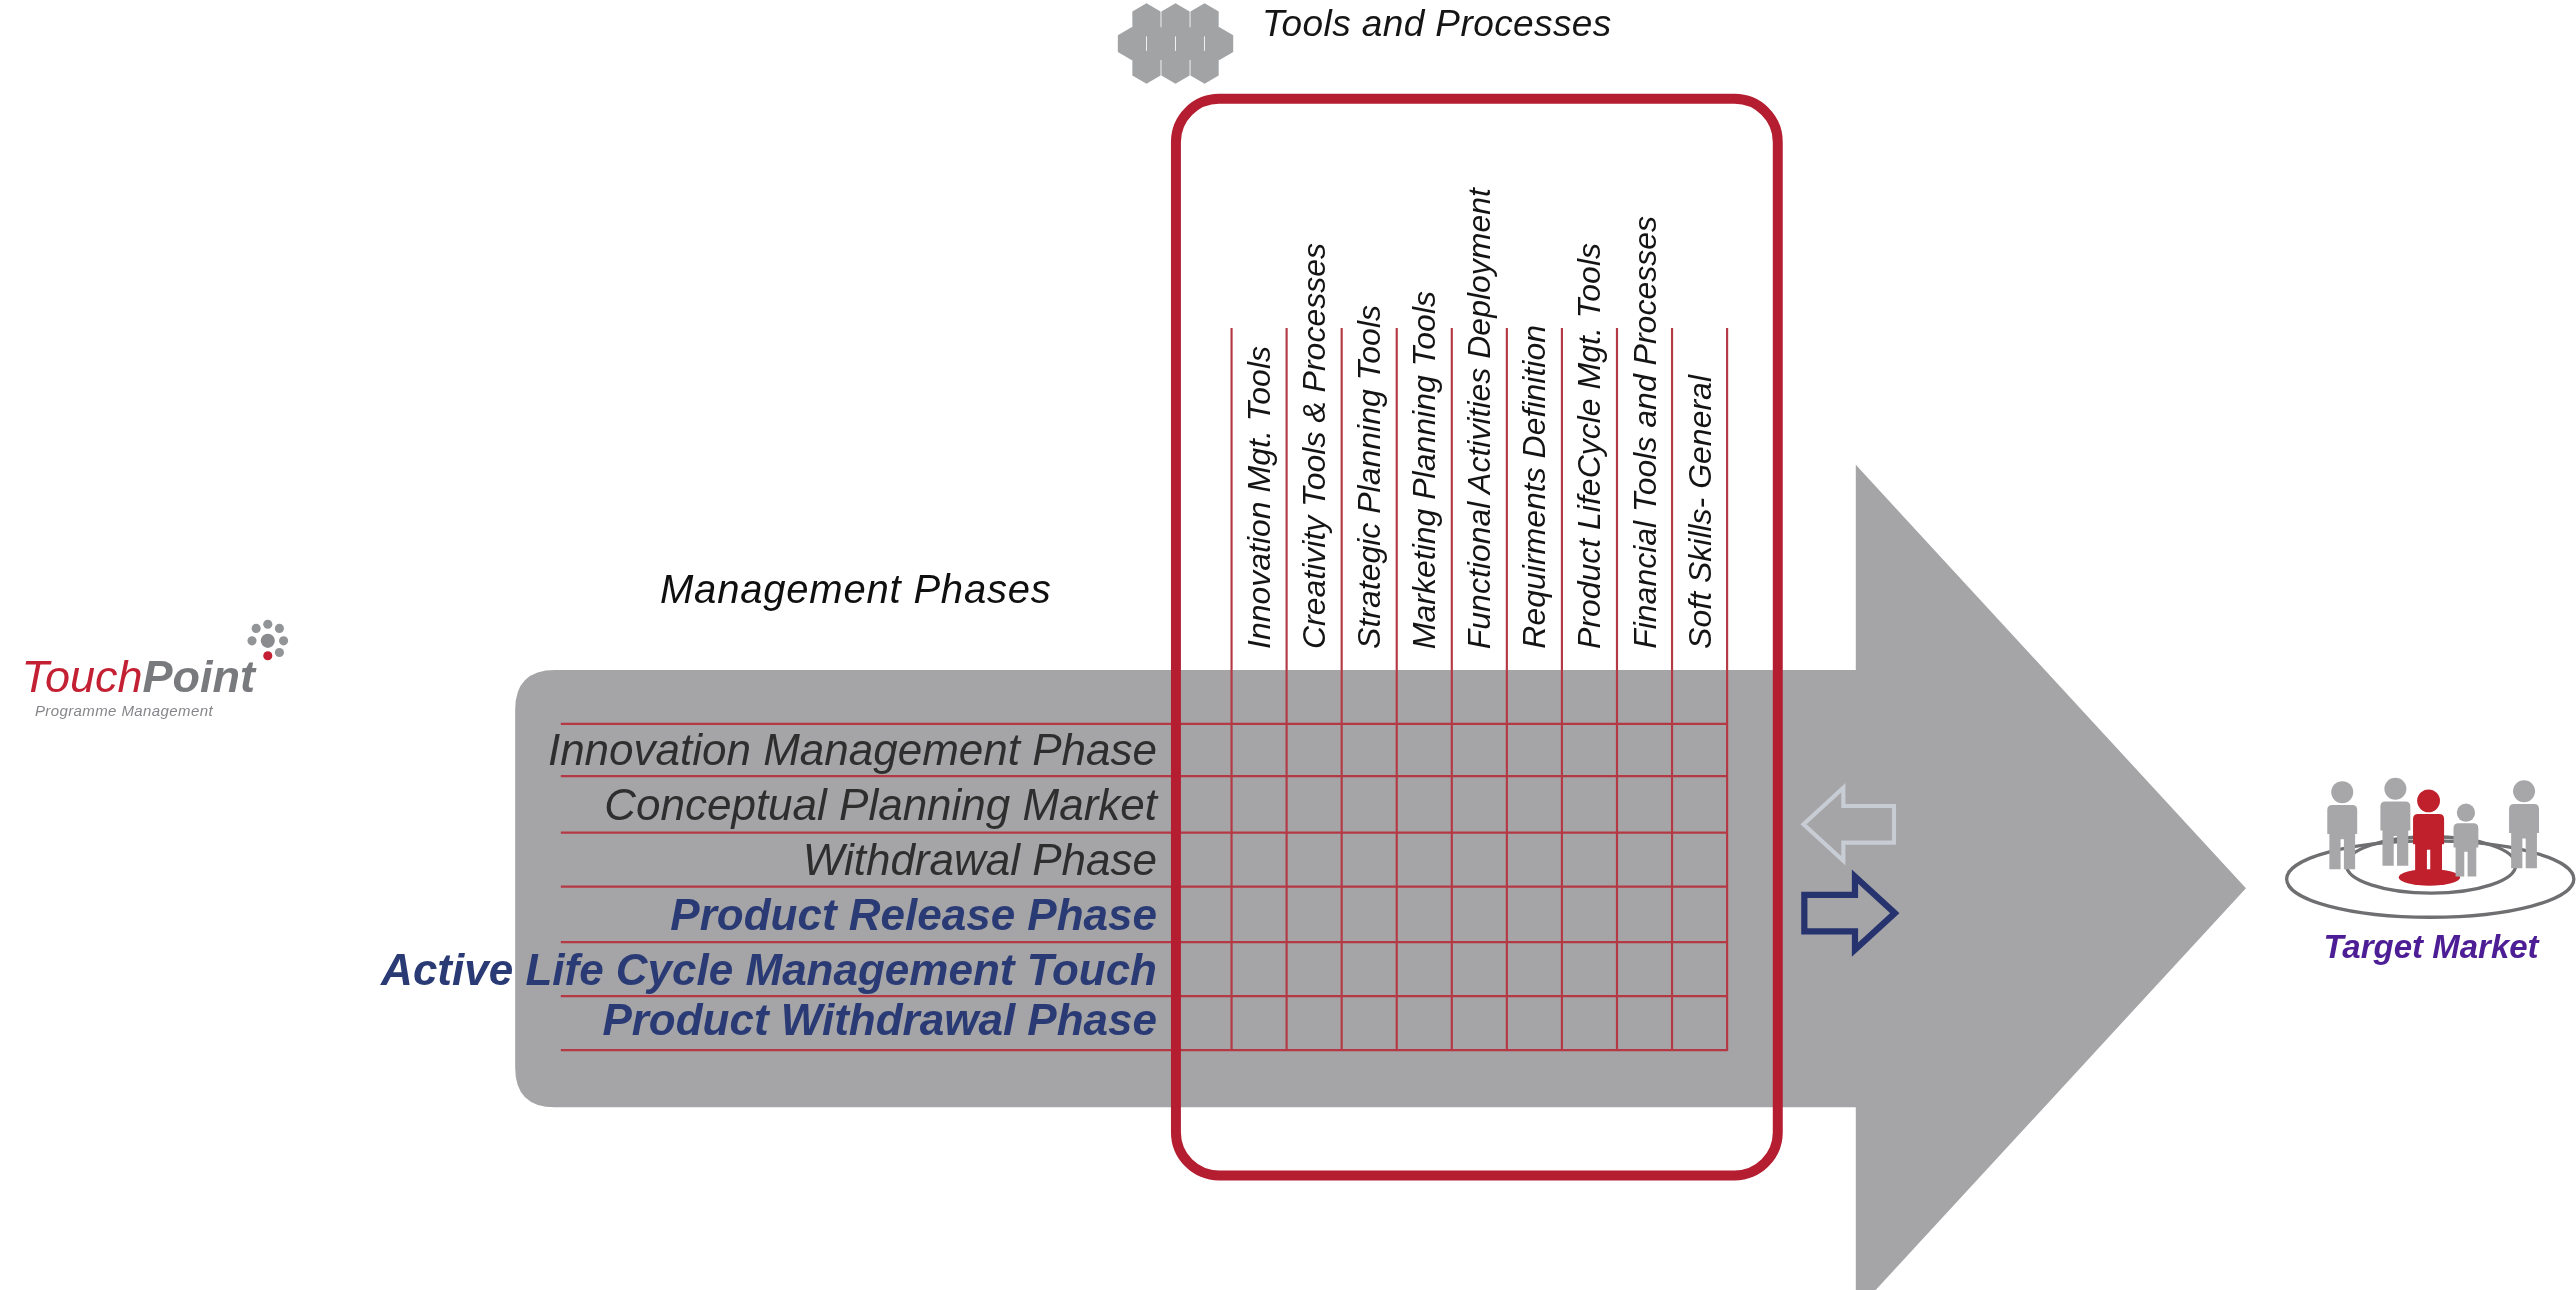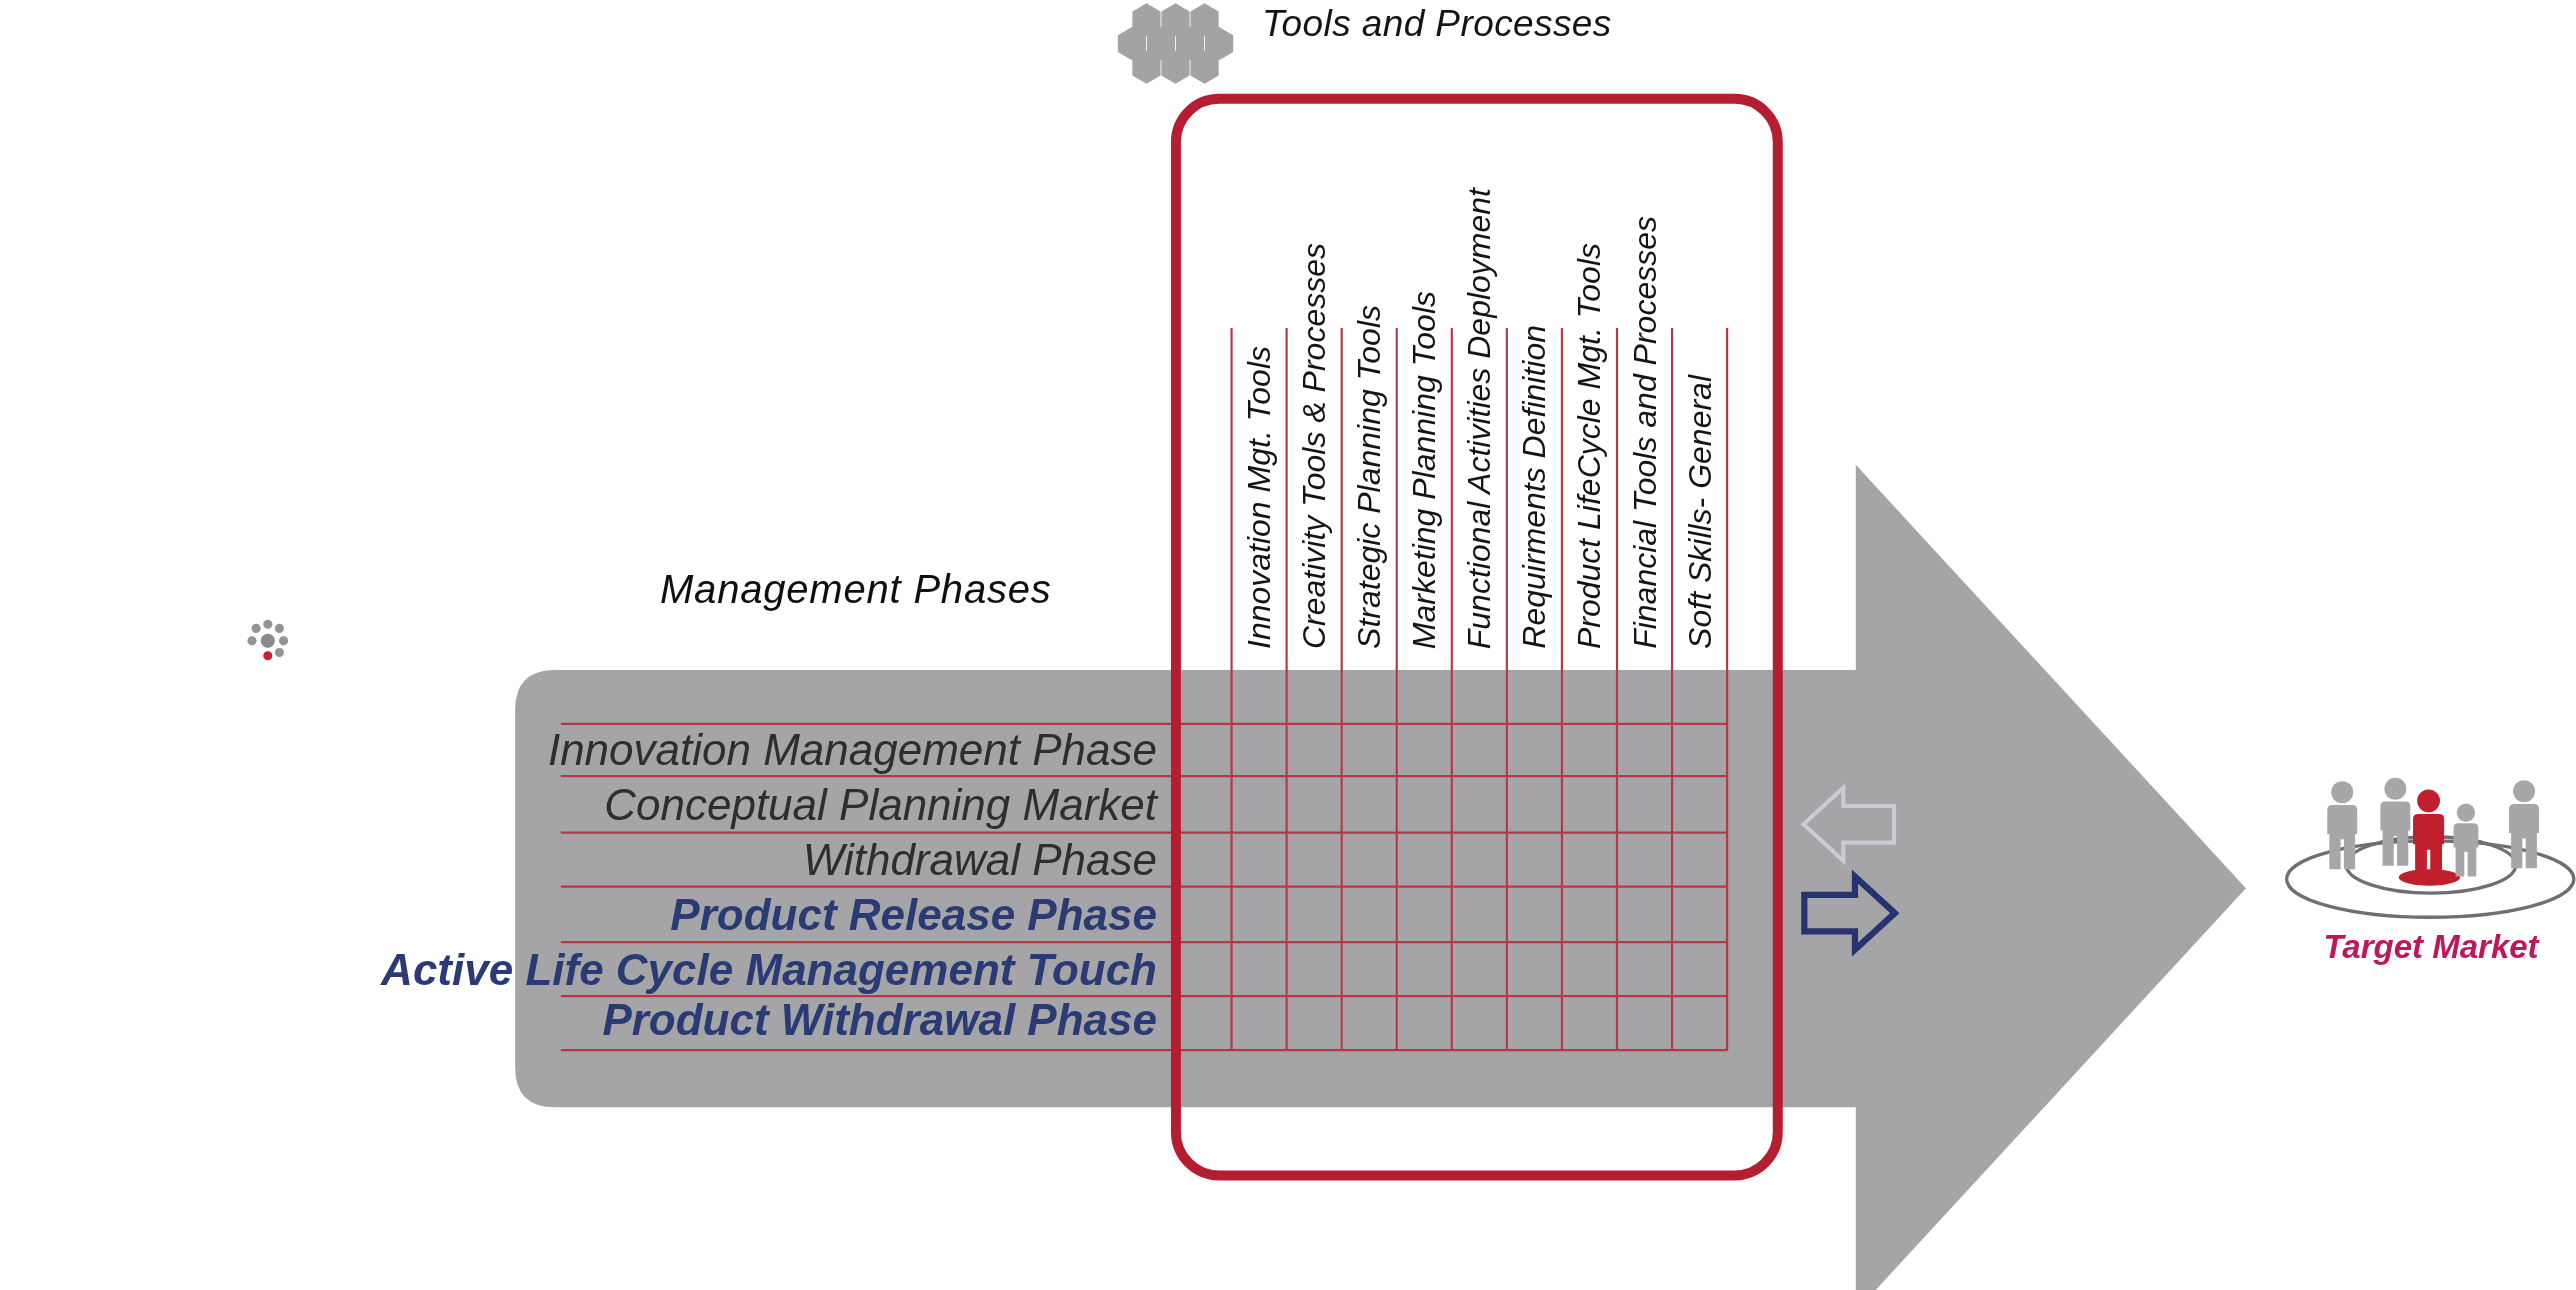--- a/index.html
+++ b/index.html
@@ -23,21 +23,21 @@
     font-size:44px; color:#2e2e2e; white-space:nowrap;
   }
   .rowlabel.bold{ font-weight:bold; color:var(--navy); }
   .vlabel{
     position:absolute; bottom:641px; writing-mode:vertical-rl;
     transform:rotate(180deg); font-size:32px; line-height:38px;
     color:#141414; white-space:nowrap;
   }
   .target-label{
     position:absolute; left:2431px; top:928px; transform:translateX(-50%);
-    font-size:33px; font-weight:600; color:#be185d; white-space:nowrap;
+    font-size:33px; font-weight:600; color:#4c1d95; white-space:nowrap;
   }
   .logo{ position:absolute; left:21.6px; top:653px; }
   .logo .word{ font-size:45px; line-height:47px; white-space:nowrap; }
   .logo .touch{ color:#c42033; }
   .logo .point{ color:#797a7d; font-weight:bold; }
   .logo .tagline{
     margin-left:13.3px; margin-top:1.7px; font-size:15px; color:#85868a;
     letter-spacing:0.4px; white-space:nowrap;
   }
 </style>
@@ -169,14 +169,18 @@
       <div class="vlabel" style="left: 1405px;">Marketing Planning Tools</div>
       <div class="vlabel" style="left: 1460px;">Functional Activities Deployment</div>
       <div class="vlabel" style="left: 1515px;">Requirments Definition</div>
       <div class="vlabel" style="left: 1570px;">Product LifeCycle Mgt. Tools</div>
       <div class="vlabel" style="left: 1626px;">Financial Tools and Processes</div>
       <div class="vlabel" style="left: 1681px;">Soft Skills- General</div>
     </div>
 
   <div class="target-label">Target Market</div>
 
+  <div class="logo">
+    <div class="word"><span class="touch">Touch</span><span class="point">Point</span></div>
+    <div class="tagline">Programme Management</div>
+  </div>
 </div>
 
 
 </body></html>

